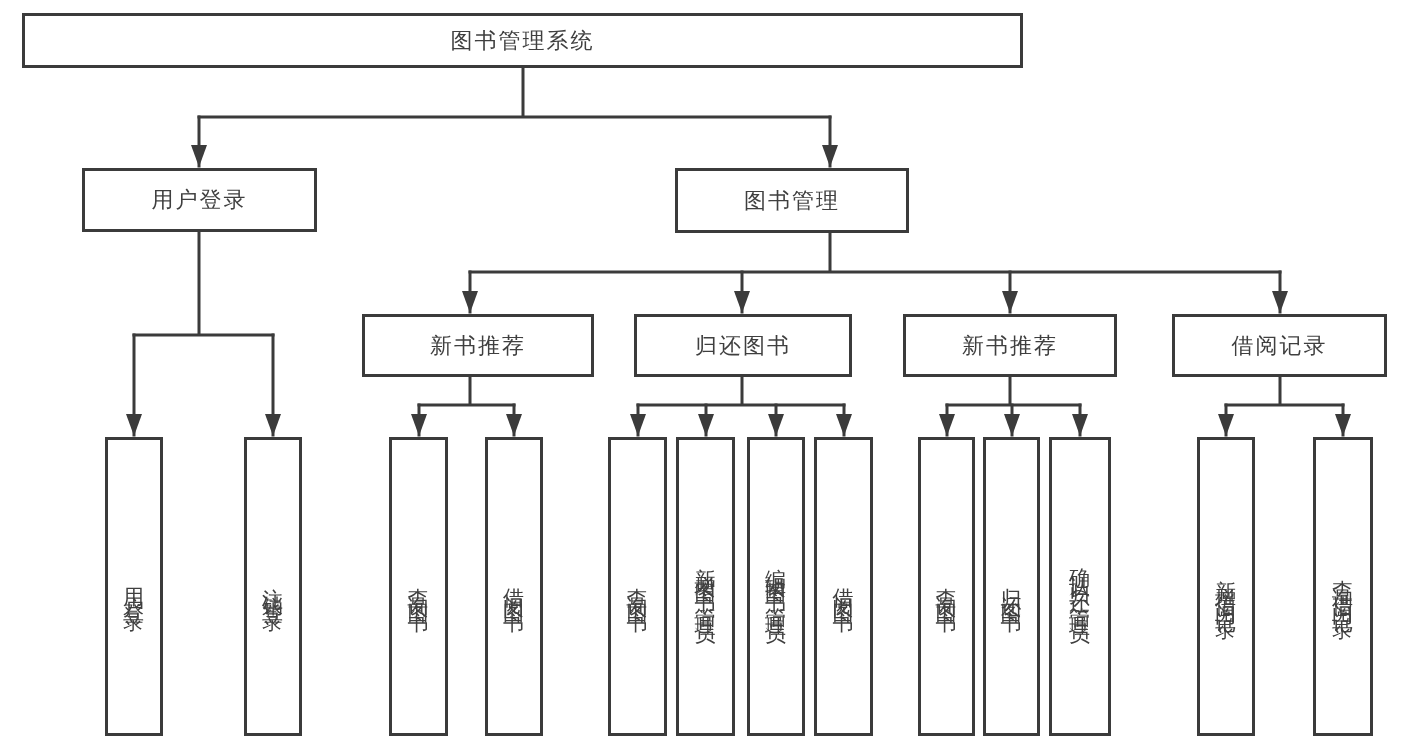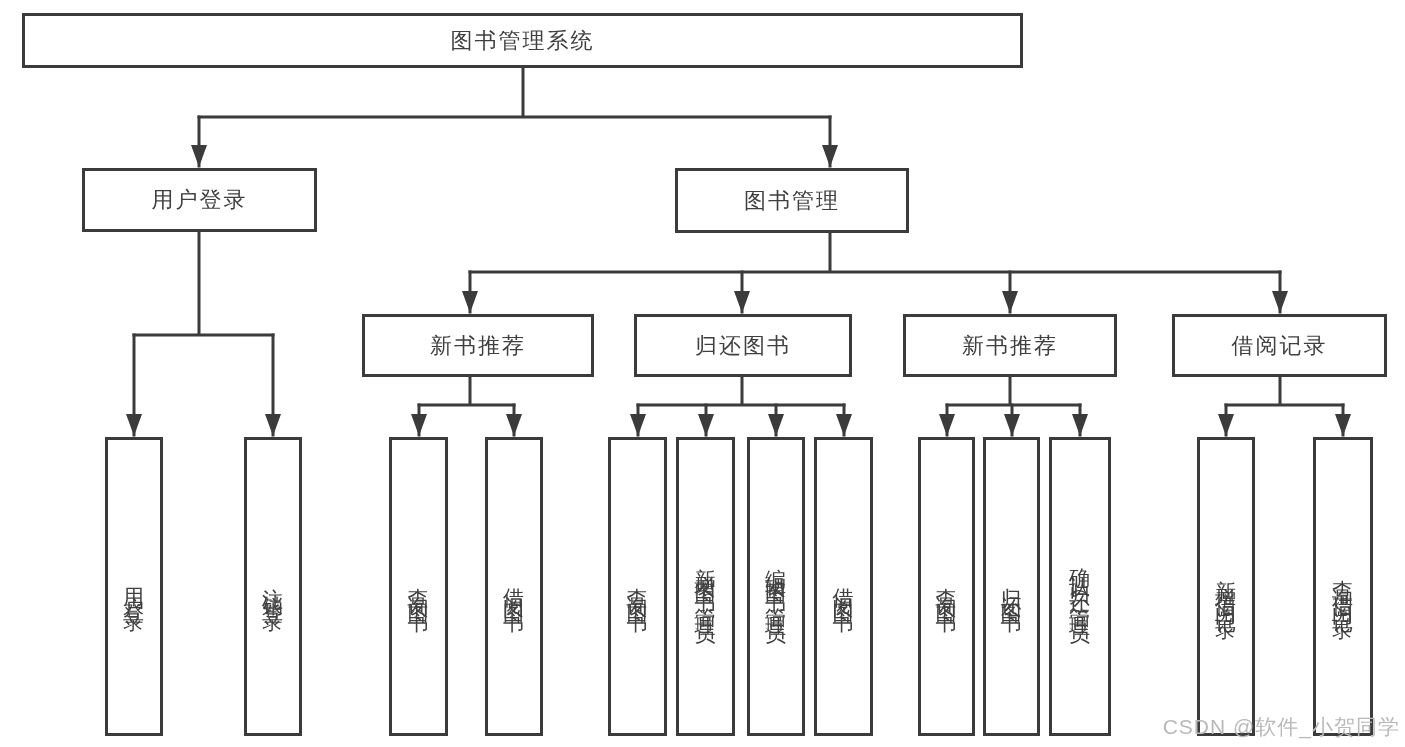--- a/index.html
+++ b/index.html
@@ -138,14 +138,13 @@
   <div class="node v" style="left:747px;top:437px;width:58px;height:299px">编辑图书（管理员）</div>
   <div class="node v" style="left:814px;top:437px;width:59px;height:299px">借阅图书</div>
 
   <div class="node v" style="left:918px;top:437px;width:57px;height:299px">查询图书</div>
   <div class="node v" style="left:983px;top:437px;width:57px;height:299px">归还图书</div>
   <div class="node v" style="left:1049px;top:437px;width:62px;height:299px">确认归还（管理员）</div>
 
   <div class="node v" style="left:1197px;top:437px;width:58px;height:299px">新增借阅记录</div>
   <div class="node v" style="left:1313px;top:437px;width:60px;height:299px">查询借阅记录</div>
 
-  <div class="watermark">CSDN @软件_小贺同学</div>
 </div>
 
 </body></html>

